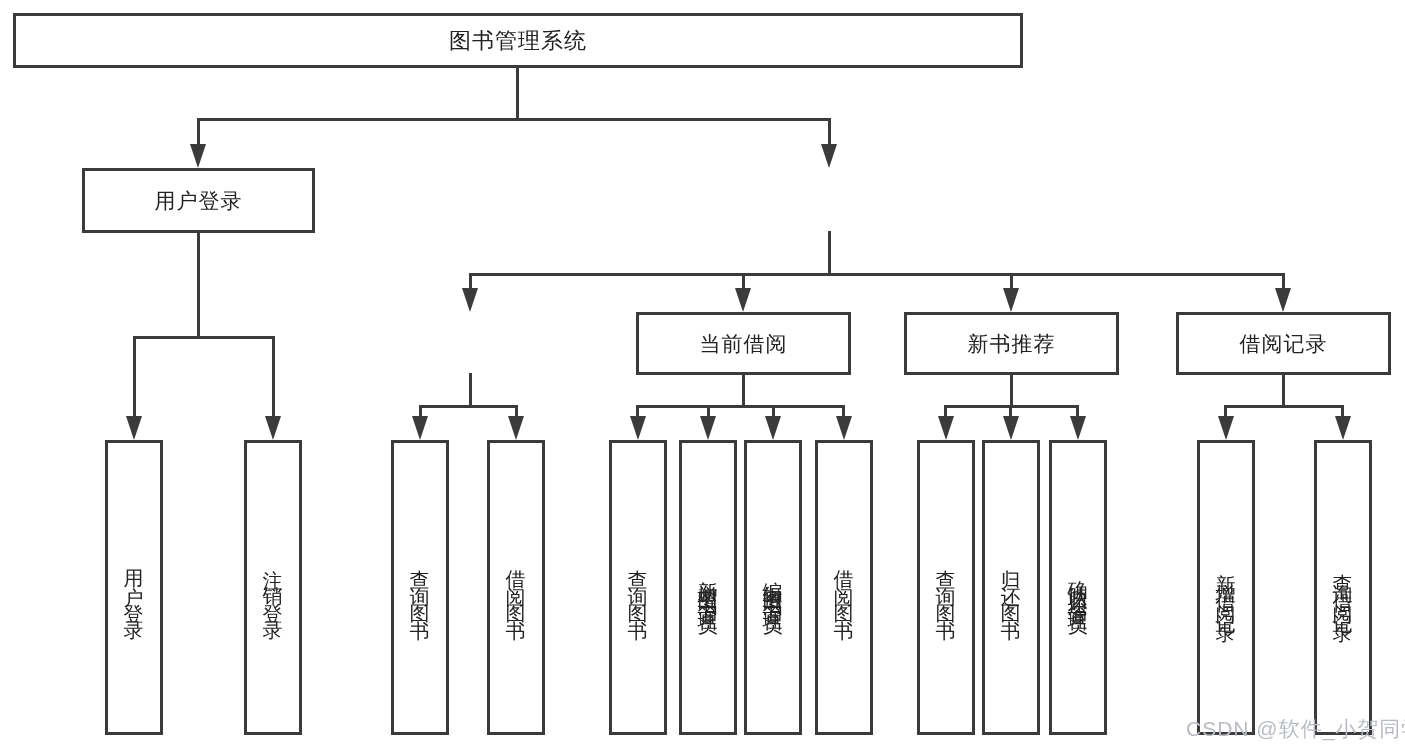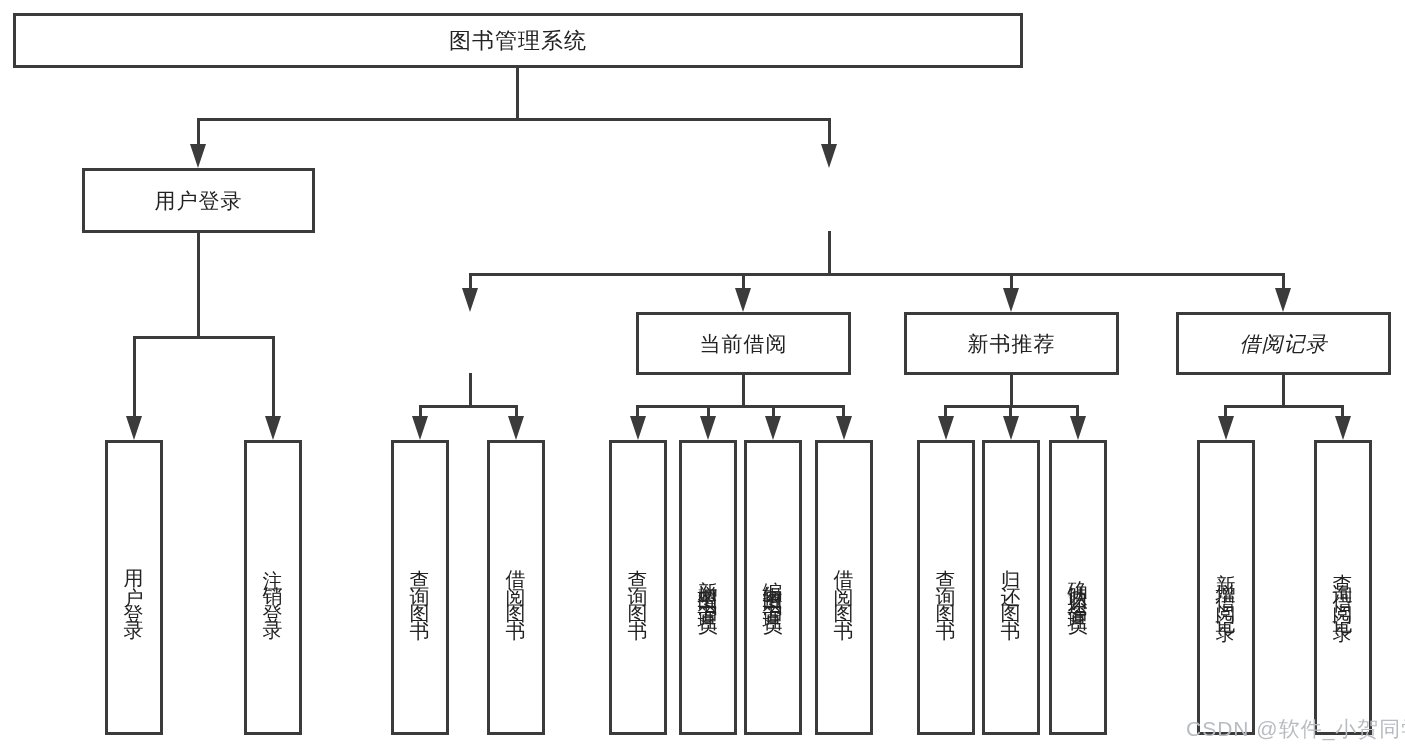--- a/index.html
+++ b/index.html
@@ -54,21 +54,21 @@
   <div class="box hbox" style="left:82px;top:168px;width:233px;height:65px;">
     <span>用户登录</span>
   </div>
 
   <div class="box hbox" style="left:636px;top:312px;width:215px;height:63px;">
     <span>当前借阅</span>
   </div>
   <div class="box hbox" style="left:904px;top:312px;width:215px;height:63px;">
     <span>新书推荐</span>
   </div>
-  <div class="box hbox" style="left:1176px;top:312px;width:215px;height:63px;font-style:italic;">
+  <div class="box hbox" style="left:1176px;top:312px;width:215px;height:63px;">
     <span>借阅记录</span>
   </div>
 
   <div class="box vbox" style="left:105px;">
     <span class="vtext ls-lg">用户登录</span>
   </div>
   <div class="box vbox" style="left:244px;">
     <span class="vtext ls-lg">注销登录</span>
   </div>
 

